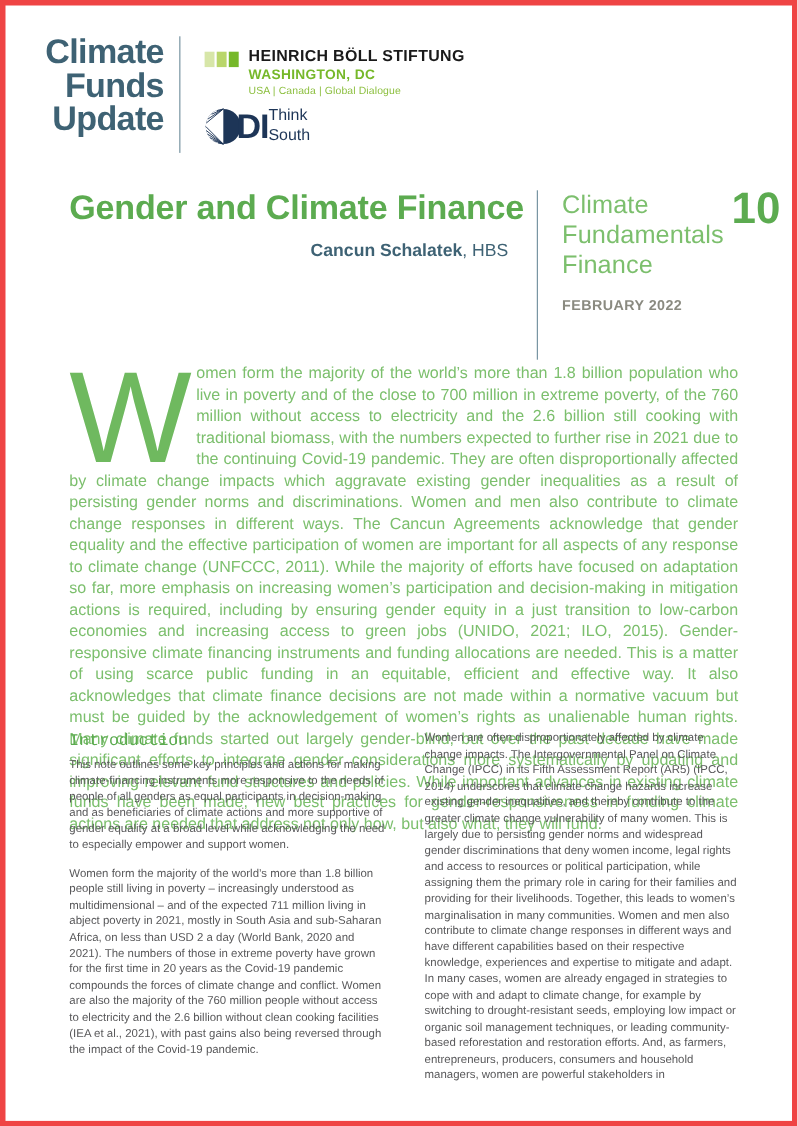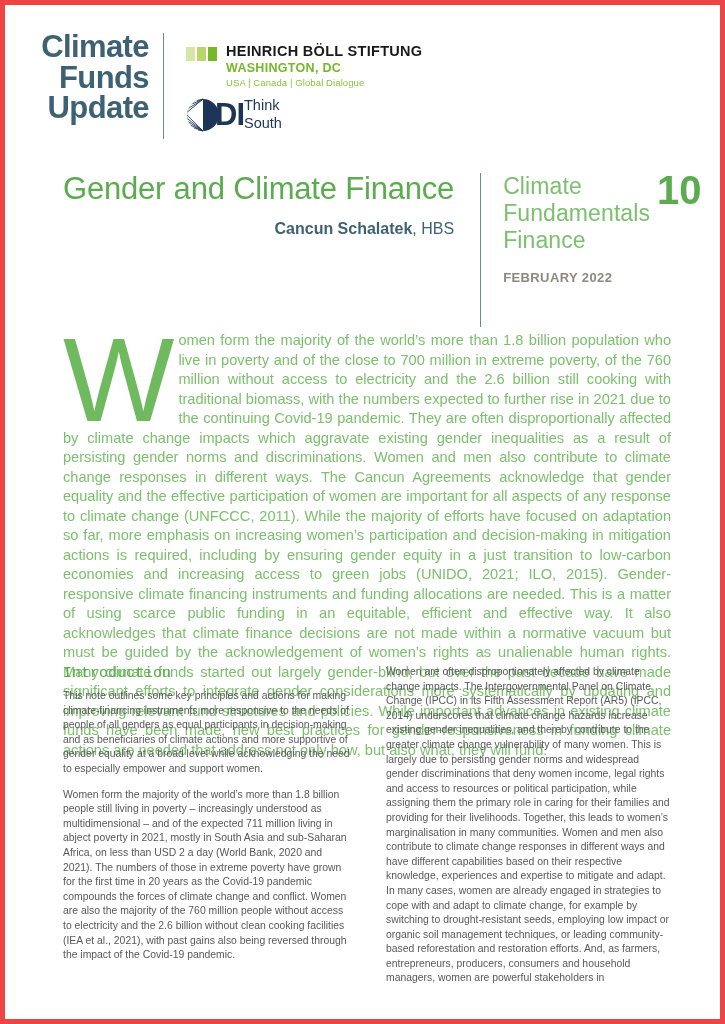--- a/index.html
+++ b/index.html
@@ -135,21 +135,21 @@
     width: 620px;
     display: flex;
   }
   .title-left {
     width: 425px;
     padding-right: 26px;
     text-align: right;
   }
   .doc-title {
     font-family: "Liberation Sans Narrow", "Liberation Sans", sans-serif;
-    font-weight: normal;
+    font-weight: bold;
     font-size: 31px;
     line-height: 1.05;
     letter-spacing: -0.2px;
     color: #5cab50;
     white-space: nowrap;
   }
   .doc-author {
     margin-top: 14px;
     font-family: "Liberation Sans Narrow", "Liberation Sans", sans-serif;
     font-size: 16px;

